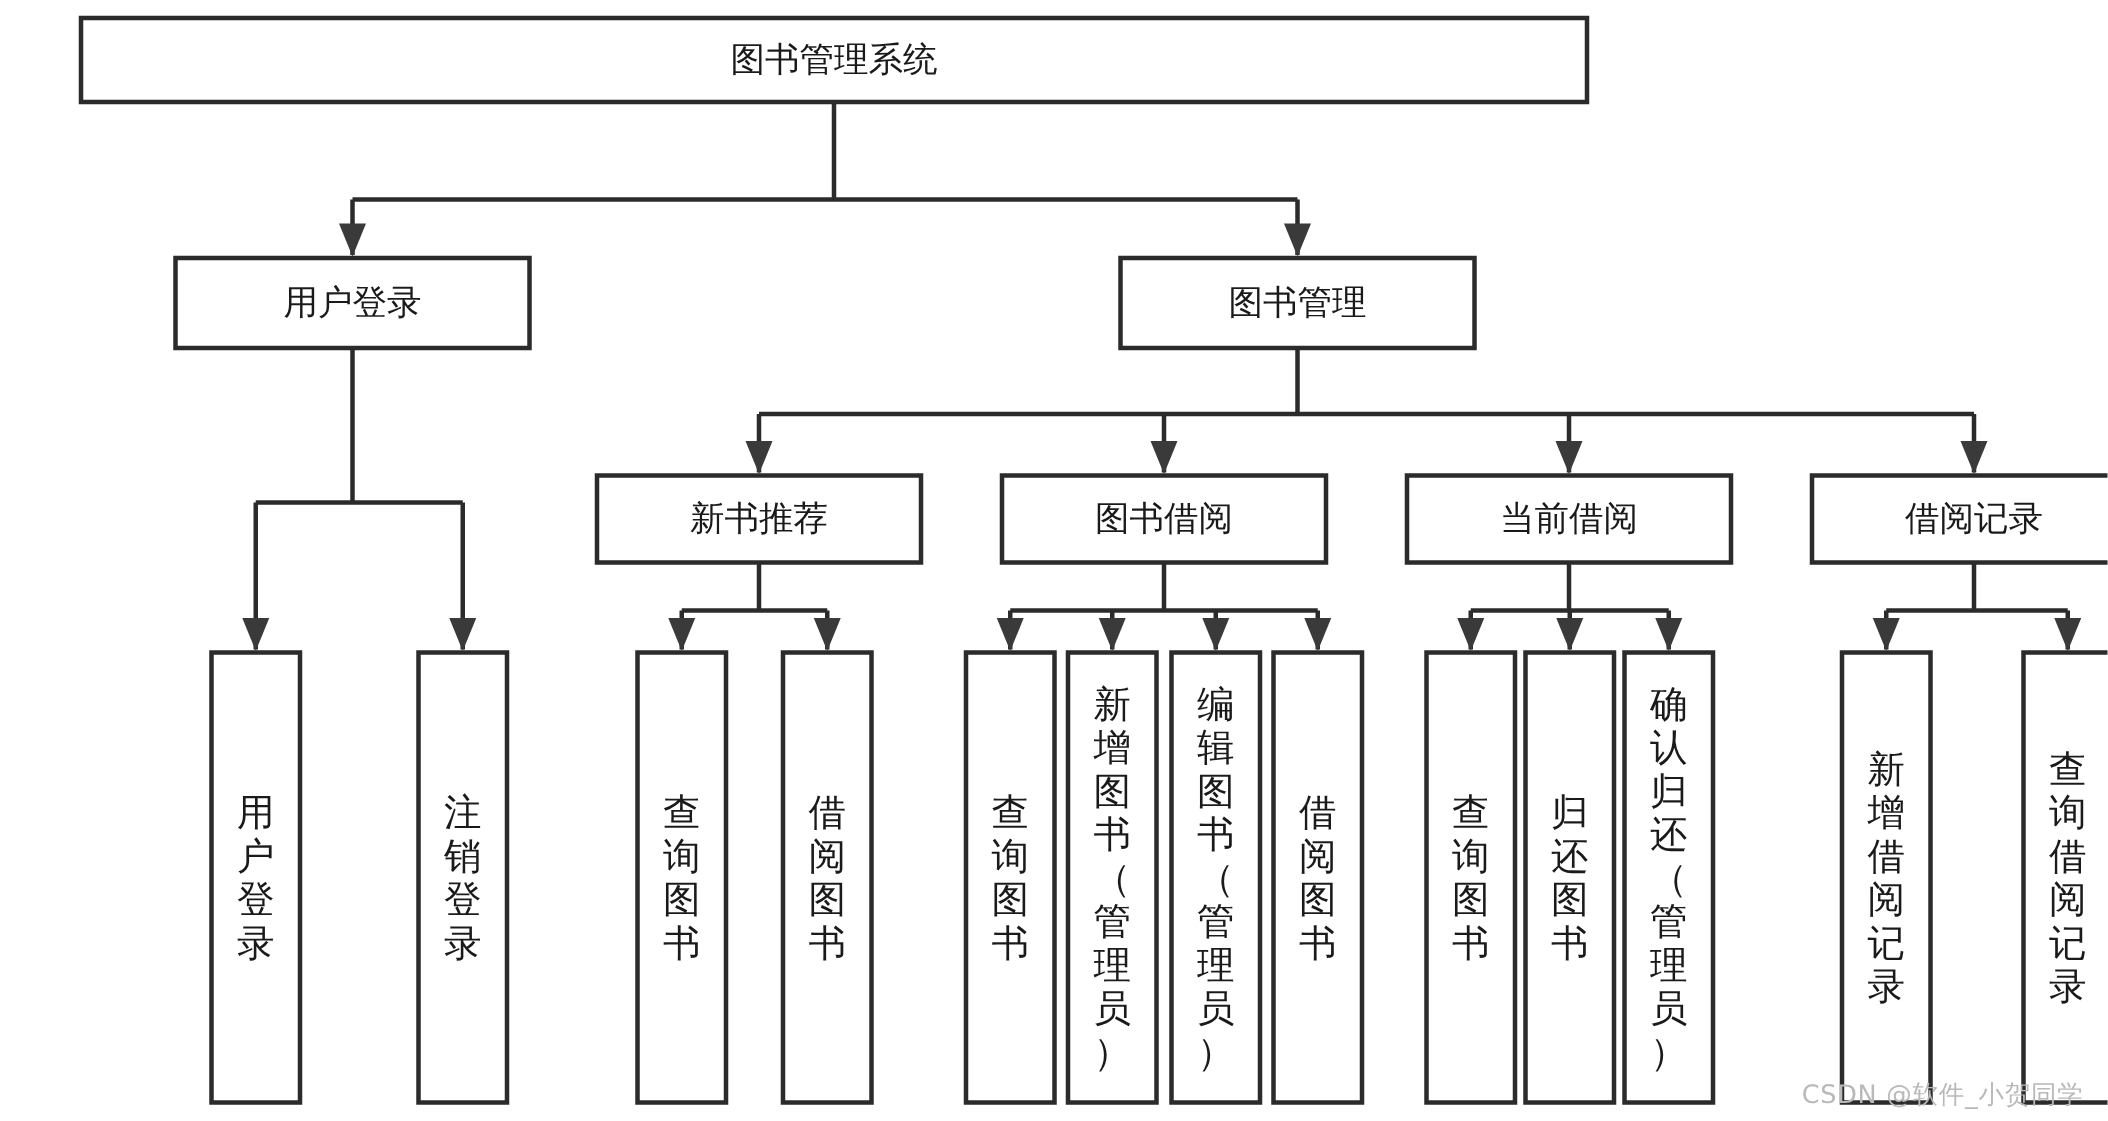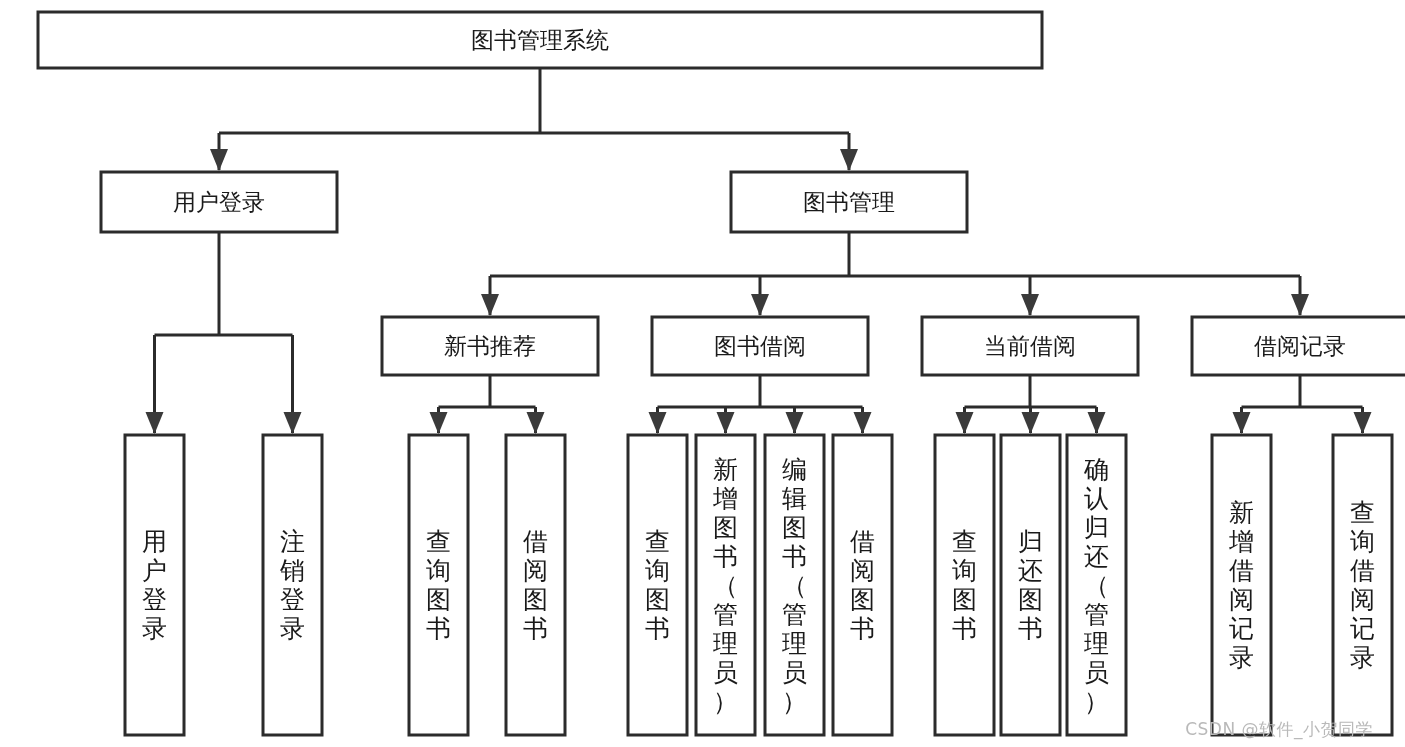--- a/index.html
+++ b/index.html
@@ -10,21 +10,21 @@
   }
   body {
     width: 1405px;
     height: 747px;
     position: relative;
     overflow: hidden;
     font-family: "DejaVu Sans", "Liberation Sans", sans-serif;
   }
   #diagram-root {
     position: absolute;
-    left: 0; top: 0;
+    left: 16px; top: 0;
     width: 1363px;
     height: 747px;
     padding-left: 20px;
   }
   svg.diagram {
     display: block;
     width: 1405px;
     height: 747px;
     background: #ffffff;
   }

